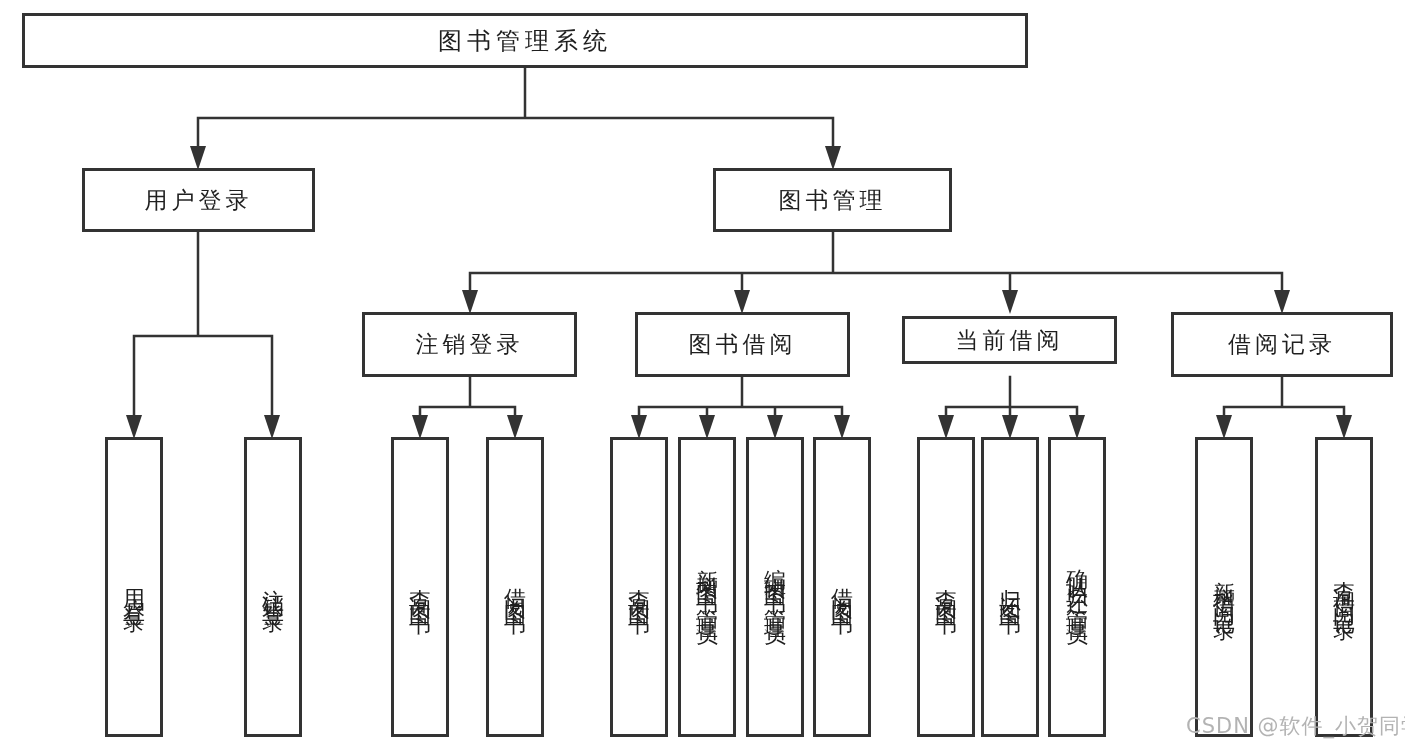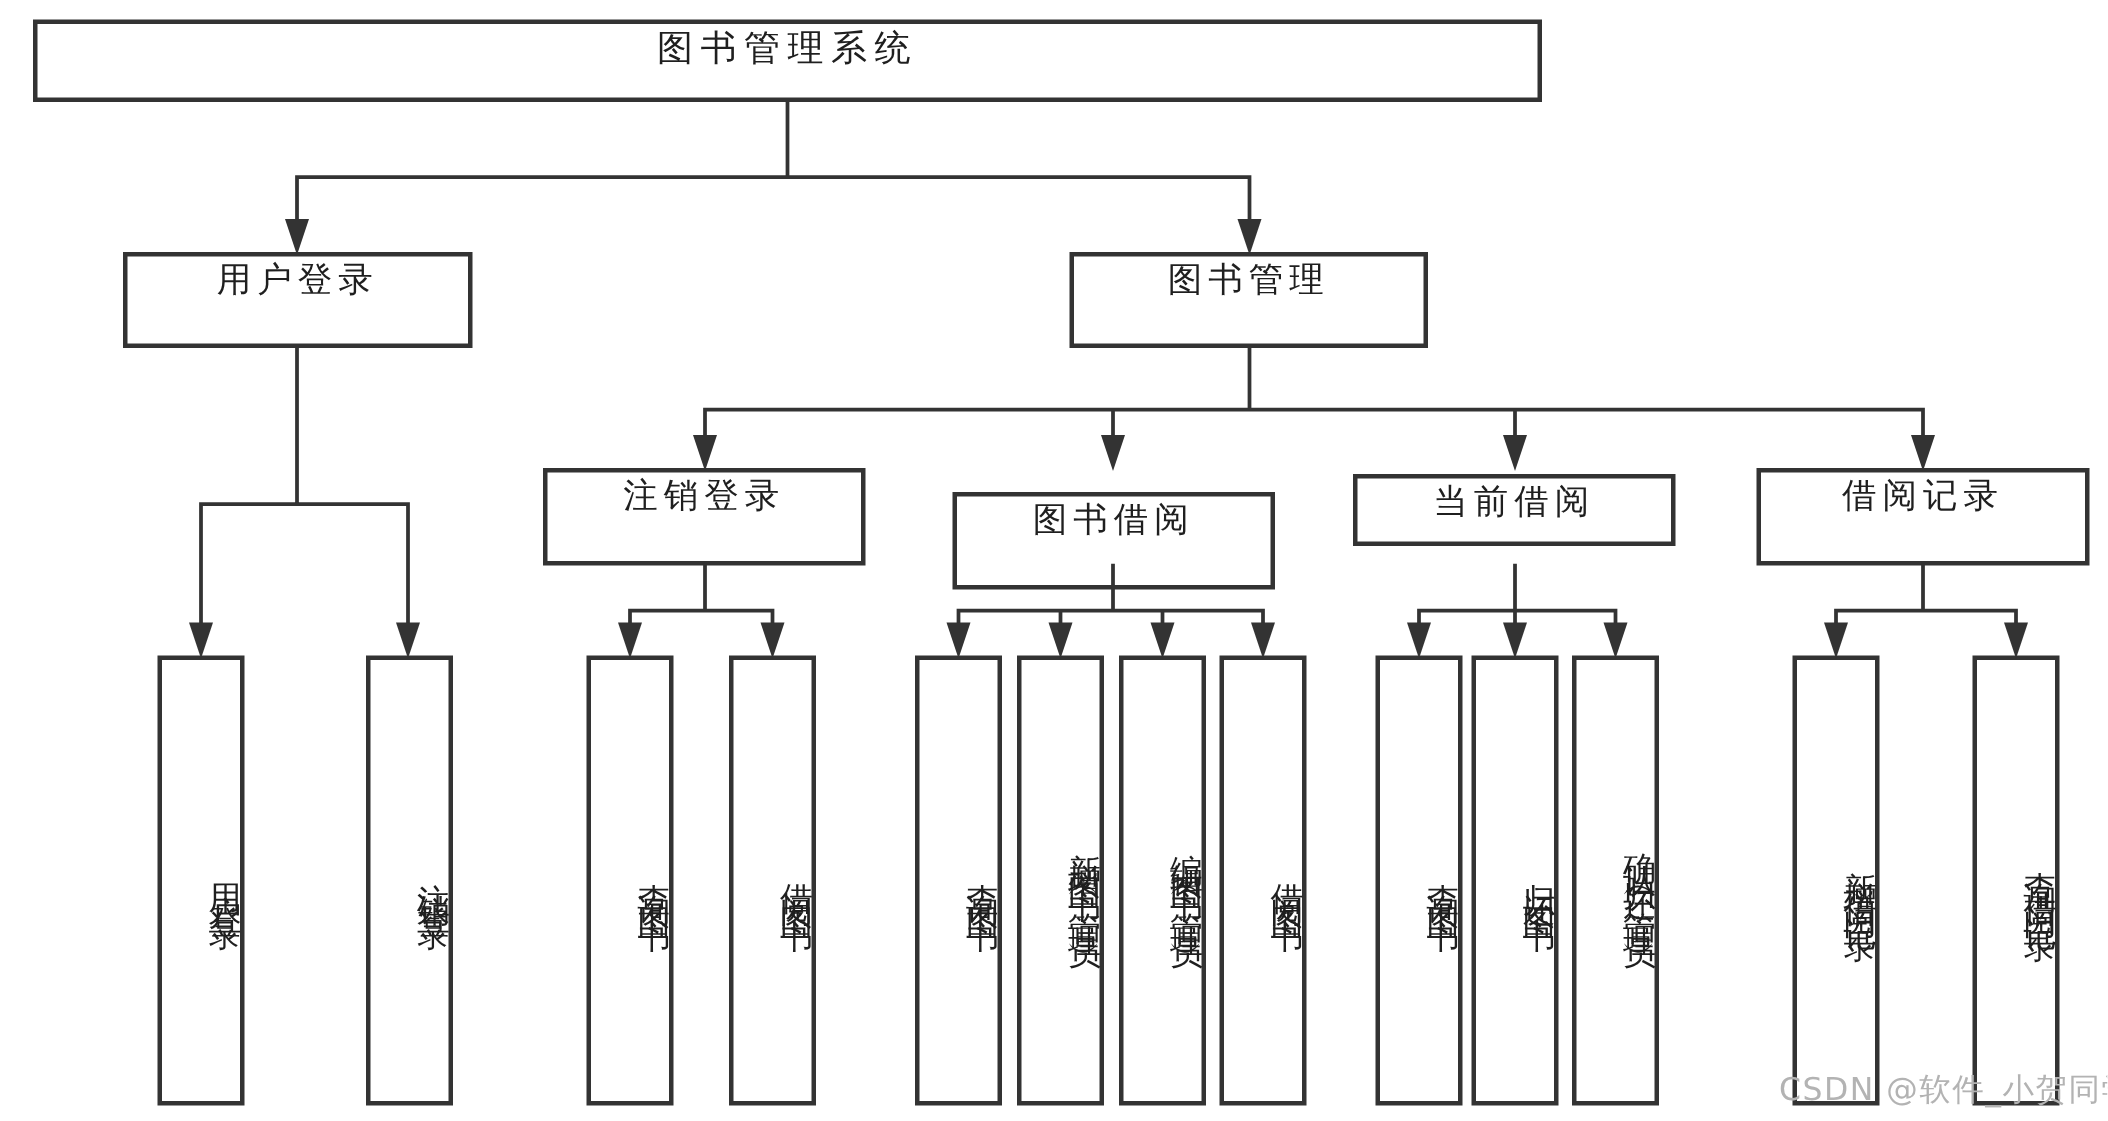--- a/index.html
+++ b/index.html
@@ -21,21 +21,21 @@
     top: 0;
     z-index: 3;
     pointer-events: none;
   }
   .node {
     position: absolute;
     box-sizing: border-box;
     background: #ffffff;
     border: 3px solid #333333;
     display: flex;
-    align-items: flex-start;
+    align-items: center;
     justify-content: center;
     color: #1f1f1f;
     z-index: 2;
   }
   .hnode {
     font-size: 23px;
     letter-spacing: 4px;
     white-space: nowrap;
   }
   .hnode.root {
@@ -75,21 +75,21 @@
   <div class="node hnode" style="left:82px; top:168px; width:233px; height:64px;">
     <span class="lbl">用户登录</span>
   </div>
   <div class="node hnode" style="left:713px; top:168px; width:239px; height:64px;">
     <span class="lbl">图书管理</span>
   </div>
 
   <div class="node hnode" style="left:362px; top:312px; width:215px; height:65px;">
     <span class="lbl">注销登录</span>
   </div>
-  <div class="node hnode" style="left:635px; top:312px; width:215px; height:65px;margin-top:16px;">
+  <div class="node hnode" style="left:635px; top:312px; width:215px; height:65px;">
     <span class="lbl">图书借阅</span>
   </div>
   <div class="node hnode" style="left:902px; top:316px; width:215px; height:48px;">
     <span class="lbl">当前借阅</span>
   </div>
   <div class="node hnode" style="left:1171px; top:312px; width:222px; height:65px;">
     <span class="lbl">借阅记录</span>
   </div>
 
   <div class="node vnode" style="left:105px; top:437px; width:58px; height:300px;">

